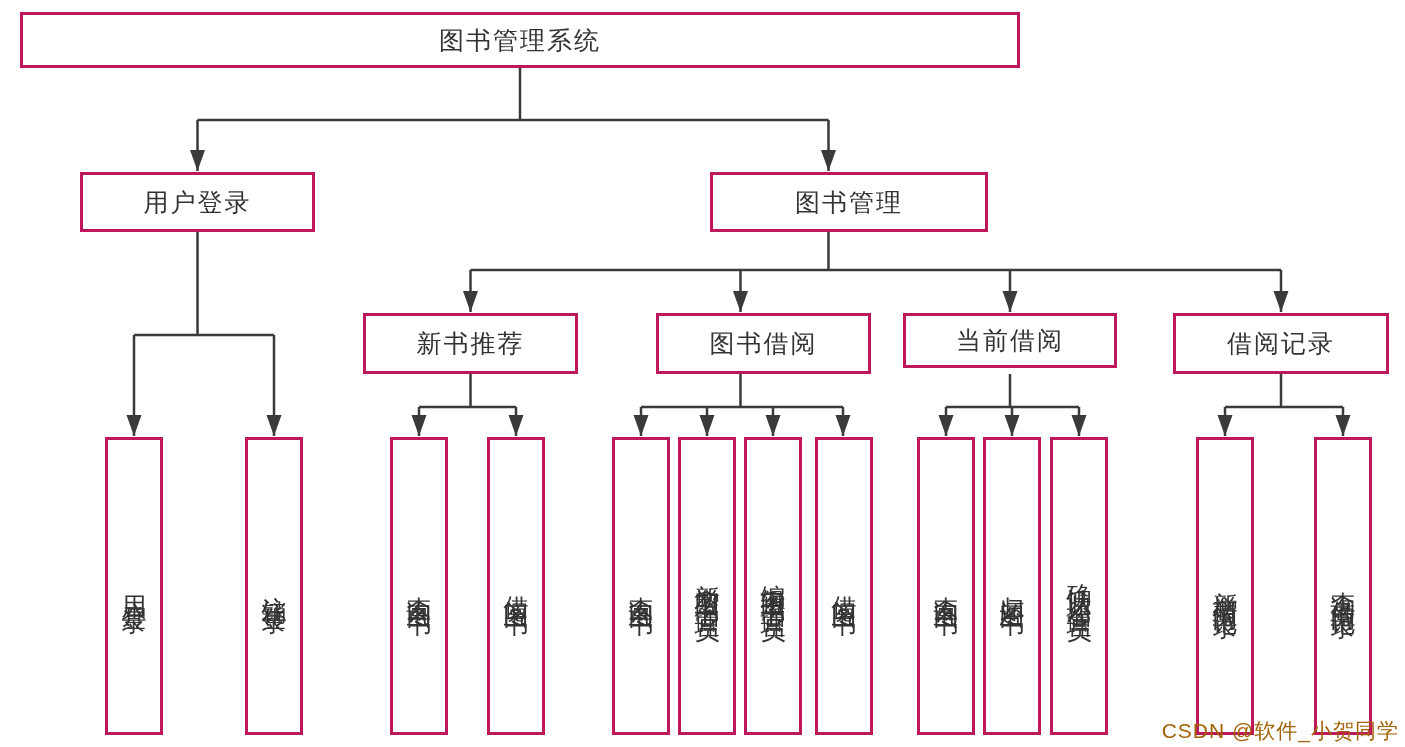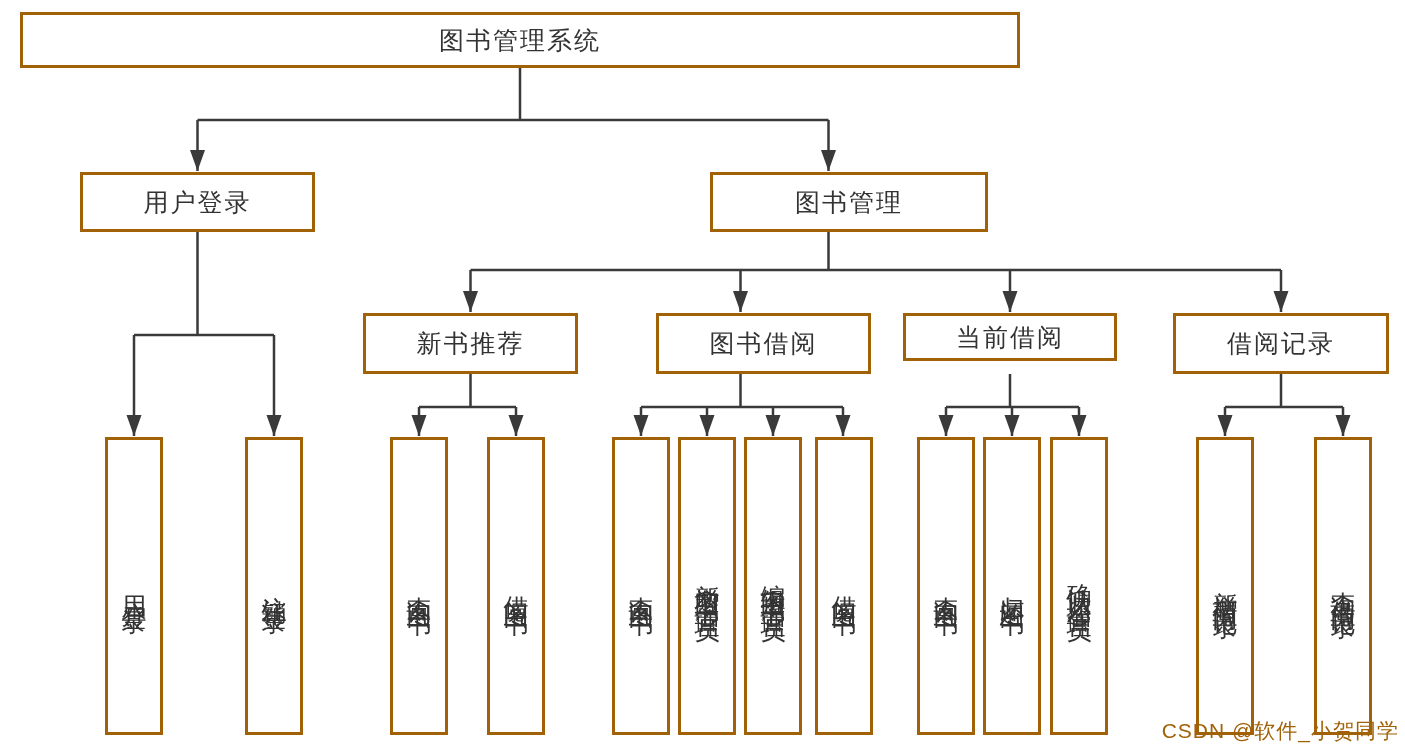--- a/index.html
+++ b/index.html
@@ -18,21 +18,21 @@
   }
   .connectors {
     position: absolute;
     left: 0;
     top: 0;
     z-index: 0;
   }
   .box {
     position: absolute;
     box-sizing: border-box;
-    border: 3px solid #a16207;
+    border: 3px solid #be185d;
     background: #ffffff;
     display: flex;
     align-items: center;
     justify-content: center;
     z-index: 1;
   }
   .box.h span {
     font-size: 25px;
     letter-spacing: 2px;
     white-space: nowrap;
@@ -113,21 +113,21 @@
   <div class="box h" style="left:710px; top:172px; width:278px; height:60px;">
     <span>图书管理</span>
   </div>
 
   <div class="box h" style="left:363px; top:313px; width:215px; height:61px;">
     <span>新书推荐</span>
   </div>
   <div class="box h" style="left:656px; top:313px; width:215px; height:61px;">
     <span>图书借阅</span>
   </div>
-  <div class="box h" style="left:903px; top:313px; width:214px; height:48px;">
+  <div class="box h" style="left:903px; top:313px; width:214px; height:55px;">
     <span>当前借阅</span>
   </div>
   <div class="box h" style="left:1173px; top:313px; width:216px; height:61px;">
     <span>借阅记录</span>
   </div>
 
   <div class="box v" style="left:105px; top:437px; width:58px; height:298px;">
     <span>用户登录</span>
   </div>
   <div class="box v" style="left:245px; top:437px; width:58px; height:298px;">

